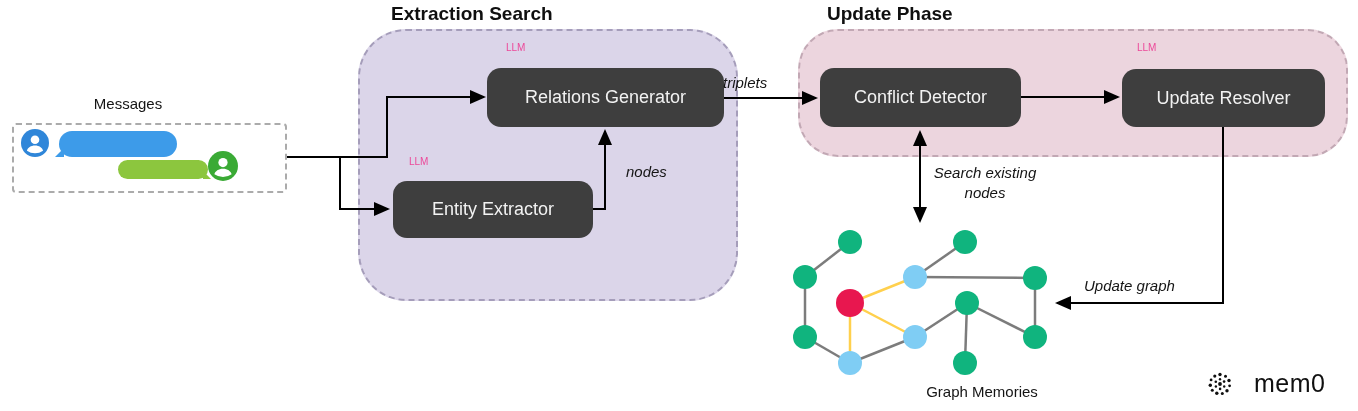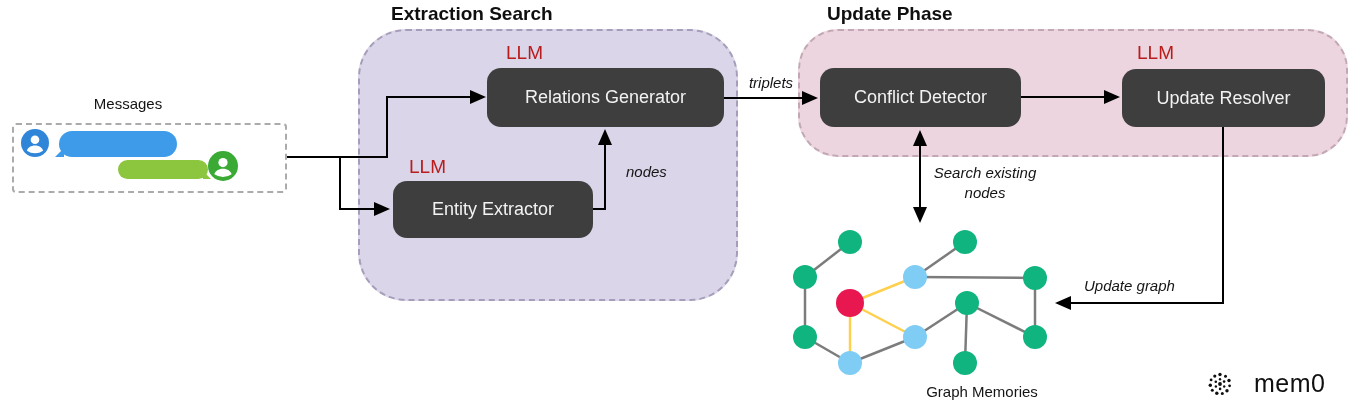--- a/index.html
+++ b/index.html
@@ -19,27 +19,27 @@
 
   
   .dark-box { position:absolute; background:#3E3E3E; border-radius:14px; color:#F2F2F2;
               font-size:18px; display:flex; align-items:center; justify-content:center;
               box-sizing:border-box; white-space:nowrap; }
   .relations-generator { left:487px; top:68px; width:237px; height:59px; }
   .entity-extractor   { left:393px; top:181px; width:200px; height:57px; }
   .conflict-detector  { left:820px; top:68px; width:201px; height:59px; }
   .update-resolver    { left:1122px; top:69px; width:203px; height:58px; }
 
-  .llm-label { position:absolute; font-size:19px; color:#b91c1c; }
+  .llm-label { position:absolute; font-size:10px; color:#ec4899; }
   .llm-rg { left:506px; top:42px; }
   .llm-ee { left:409px; top:156px; }
   .llm-ur { left:1137px; top:42px; }
 
   .flow-label { position:absolute; font-size:15px; font-style:italic; color:#141414; }
-  .triplets-label { left:723px; top:74px; width:96px; text-align:center; }
+  .triplets-label { left:723px; top:74px; width:96px; }
   .nodes-label { left:626px; top:163px; }
   .search-label { left:922px; top:163px; width:126px; text-align:center; line-height:20px; }
   .update-graph-label { left:1084px; top:277px; white-space:nowrap; }
 
   
   .messages-label { position:absolute; left:68px; top:95px; width:120px; text-align:center;
                     font-size:15px; color:#141414; }
   .messages-box { position:absolute; left:12px; top:123px; width:275px; height:70px;
                   border:2px dashed #ABABAB; border-radius:4px; box-sizing:border-box; }
   .avatar { position:absolute; }

